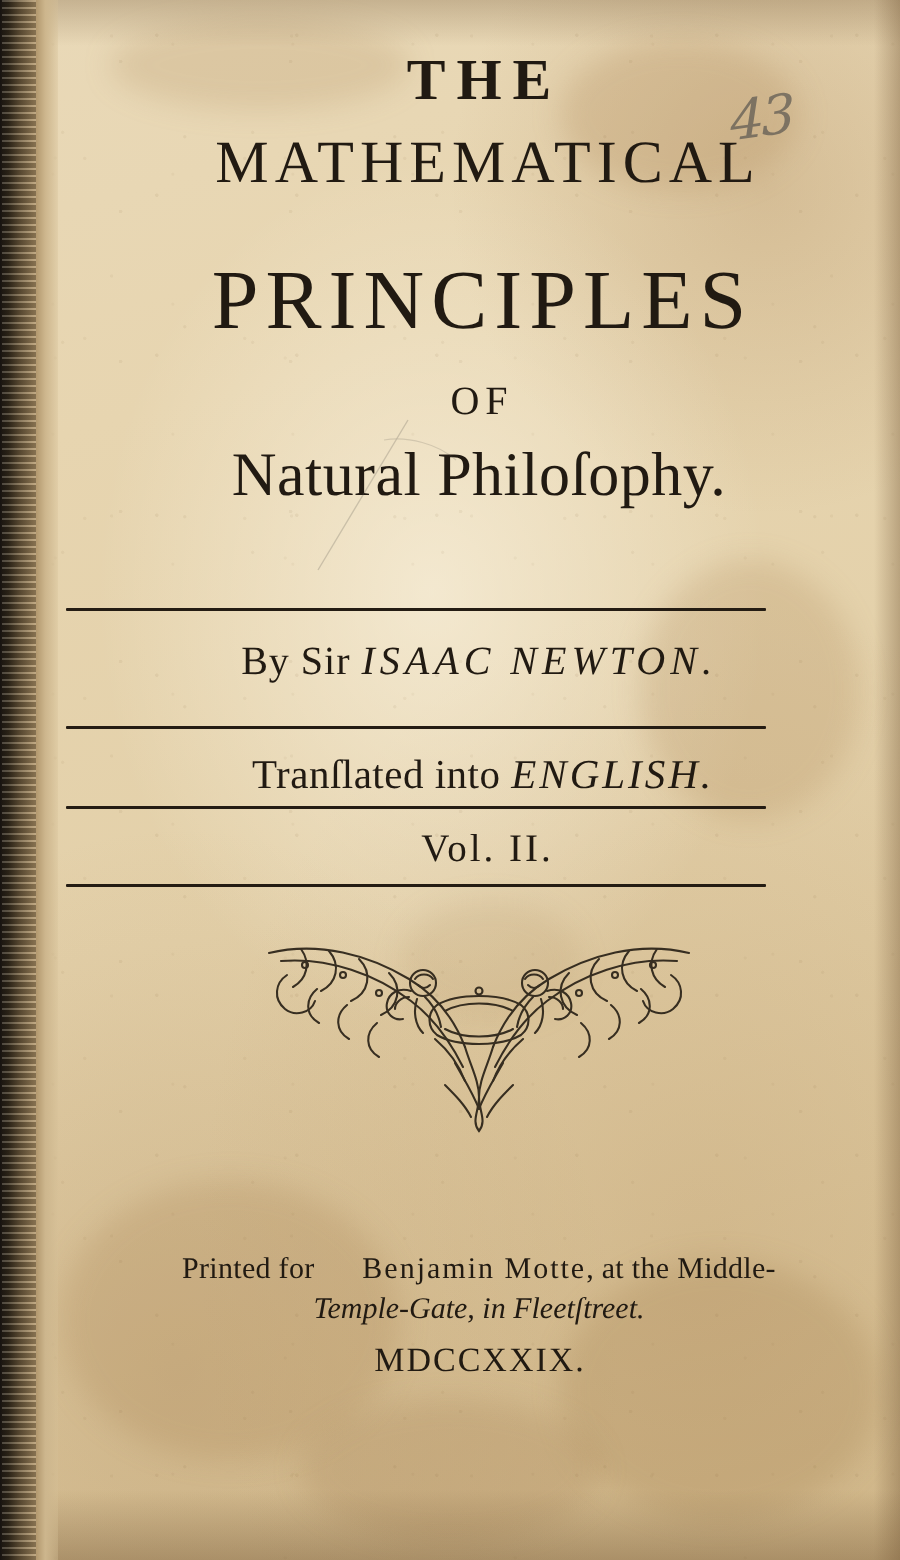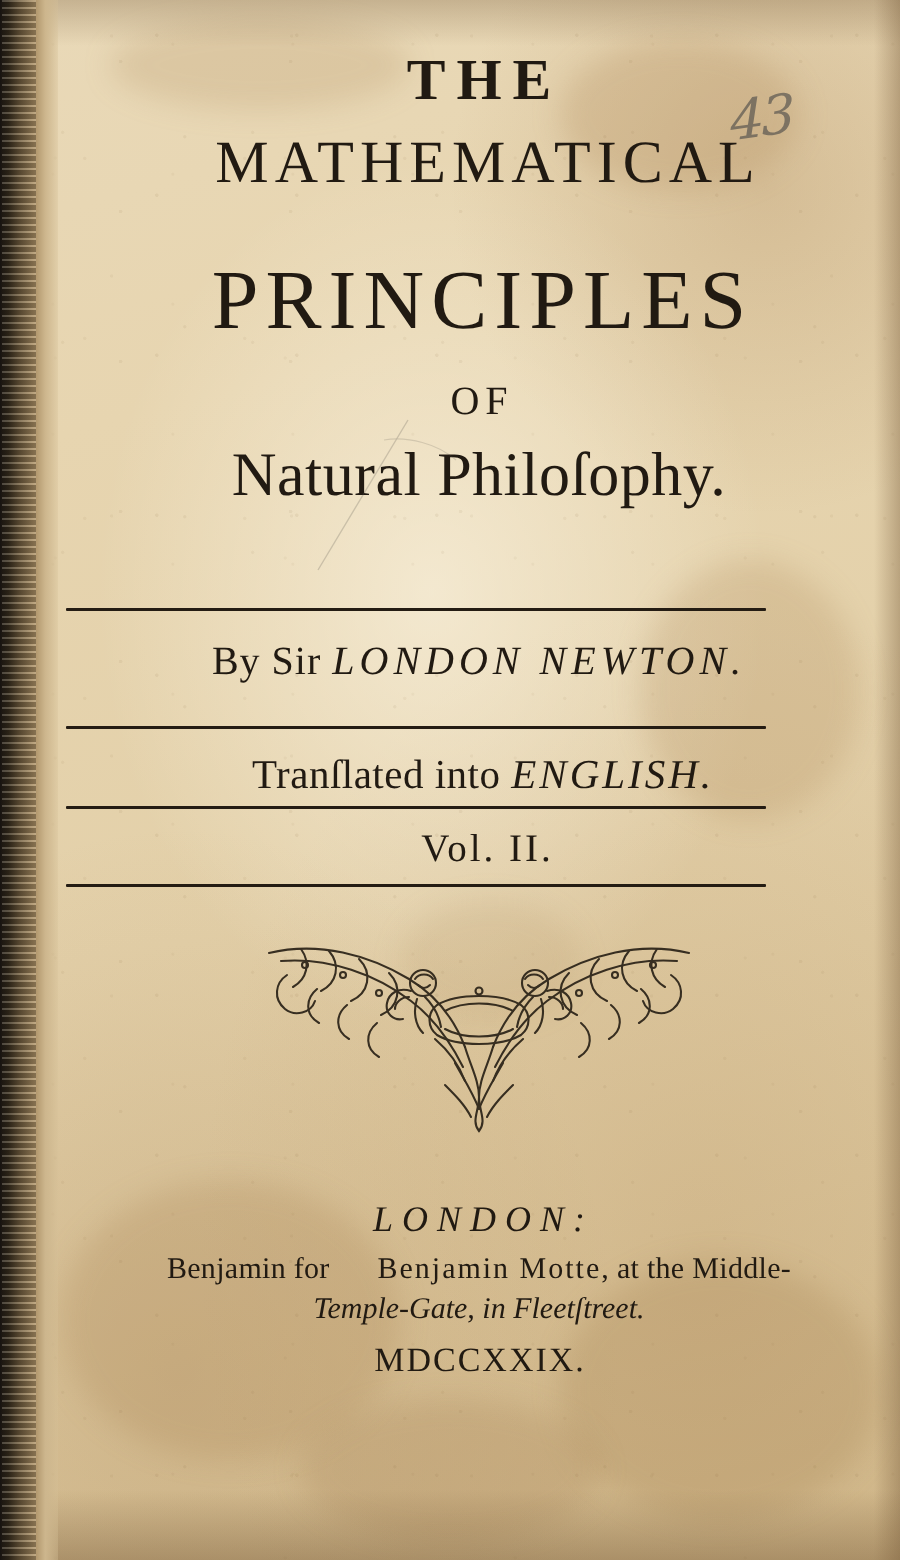--- a/index.html
+++ b/index.html
@@ -257,21 +257,21 @@
     <div class="line the">THE</div>
     <div class="line mathematical">MATHEMATICAL</div>
     <div class="line principles">PRINCIPLES</div>
     <div class="line of">OF</div>
     <div class="line natphil">Natural Philoſophy.</div>
 
     <div class="rule r1"></div>
 
     <div class="line byline">
       <span>By Sir</span>
-      <span class="author">LONDON NEWTON.</span>
+      <span class="author">ISAAC NEWTON.</span>
     </div>
 
     <div class="rule r2"></div>
 
     <div class="line translated">
       <span>Tranſlated into</span>
       <span class="eng">ENGLISH.</span>
     </div>
 
     <div class="rule r3"></div>
@@ -336,24 +336,23 @@
         <circle cx="46" cy="30" r="3"></circle>
         <circle cx="84" cy="40" r="3"></circle>
         <circle cx="120" cy="58" r="3"></circle>
         <circle cx="394" cy="30" r="3"></circle>
         <circle cx="356" cy="40" r="3"></circle>
         <circle cx="320" cy="58" r="3"></circle>
         <circle cx="220" cy="56" r="3.5"></circle>
       </g>
     </svg>
 
-    <div class="line imprint-city">LONDON:</div>
 
     <div class="line imprint-1">
-      <span>Benjamin for</span>
+      <span>Printed for</span>
       <span class="sc">Benjamin Motte</span><span>, at the </span><span class="ital">Middle-</span>
     </div>
 
     <div class="line imprint-2">Temple-Gate, in Fleetſtreet.</div>
 
     <div class="line imprint-year">MDCCXXIX.</div>
 
     <div id="shelfmark">43</div>
 
     <svg class="pencil-stroke" style="left:230px; top:400px; width:260px; height:180px;" viewBox="0 0 260 180" xmlns="http://www.w3.org/2000/svg">

